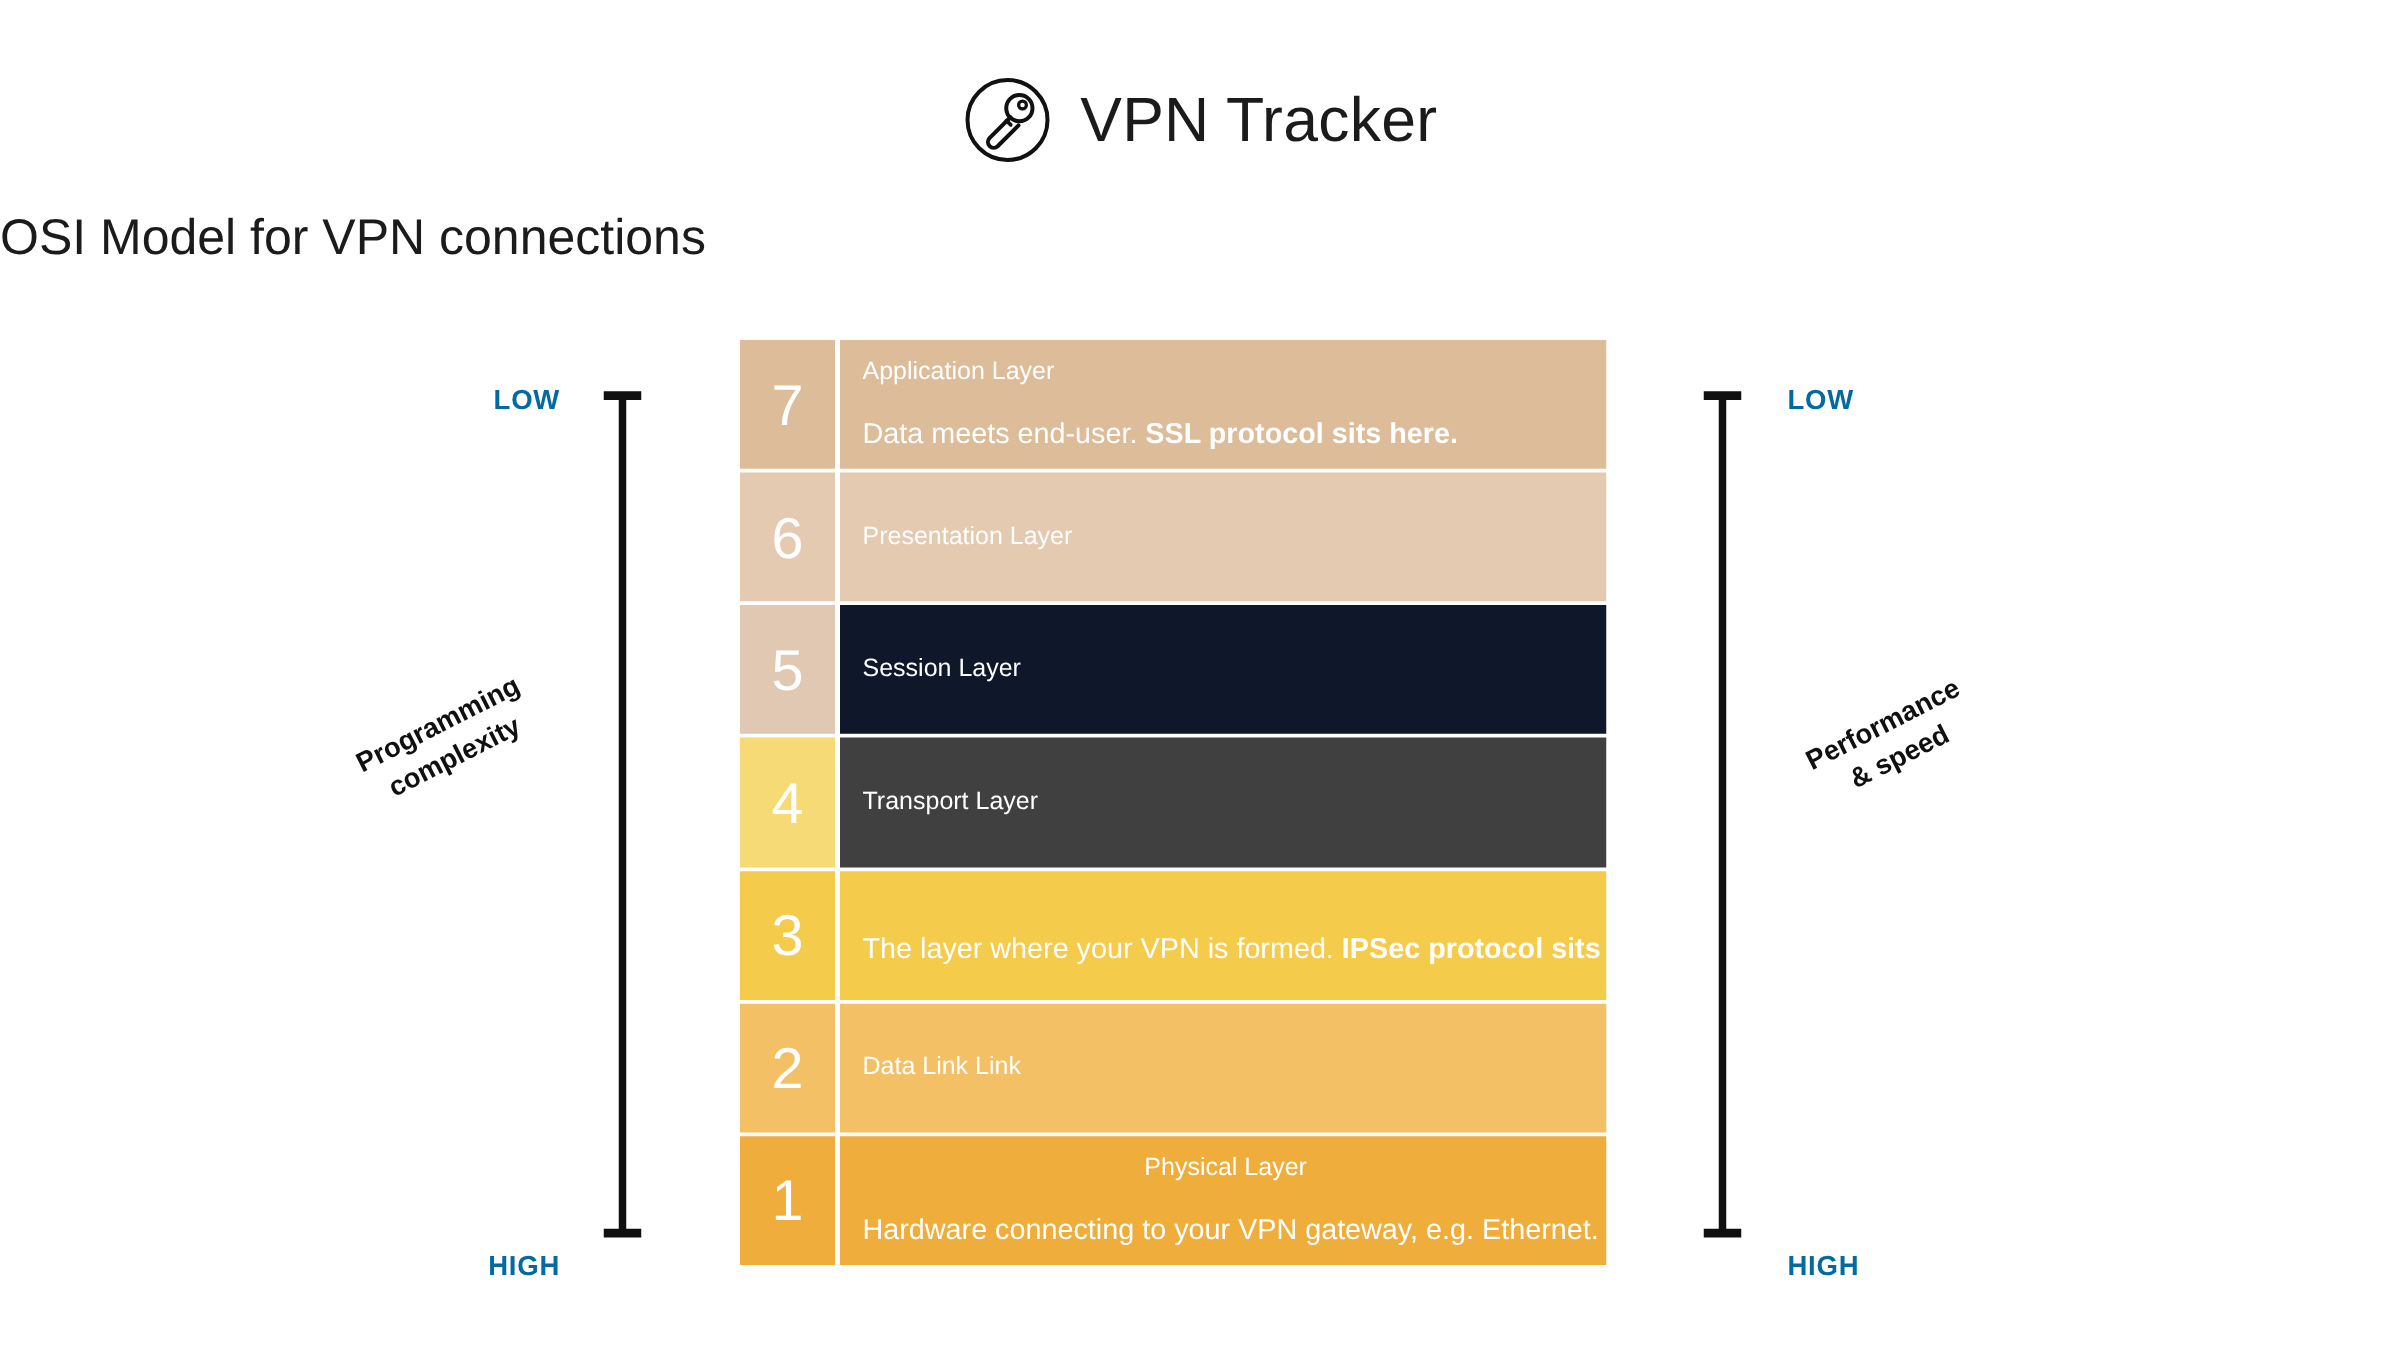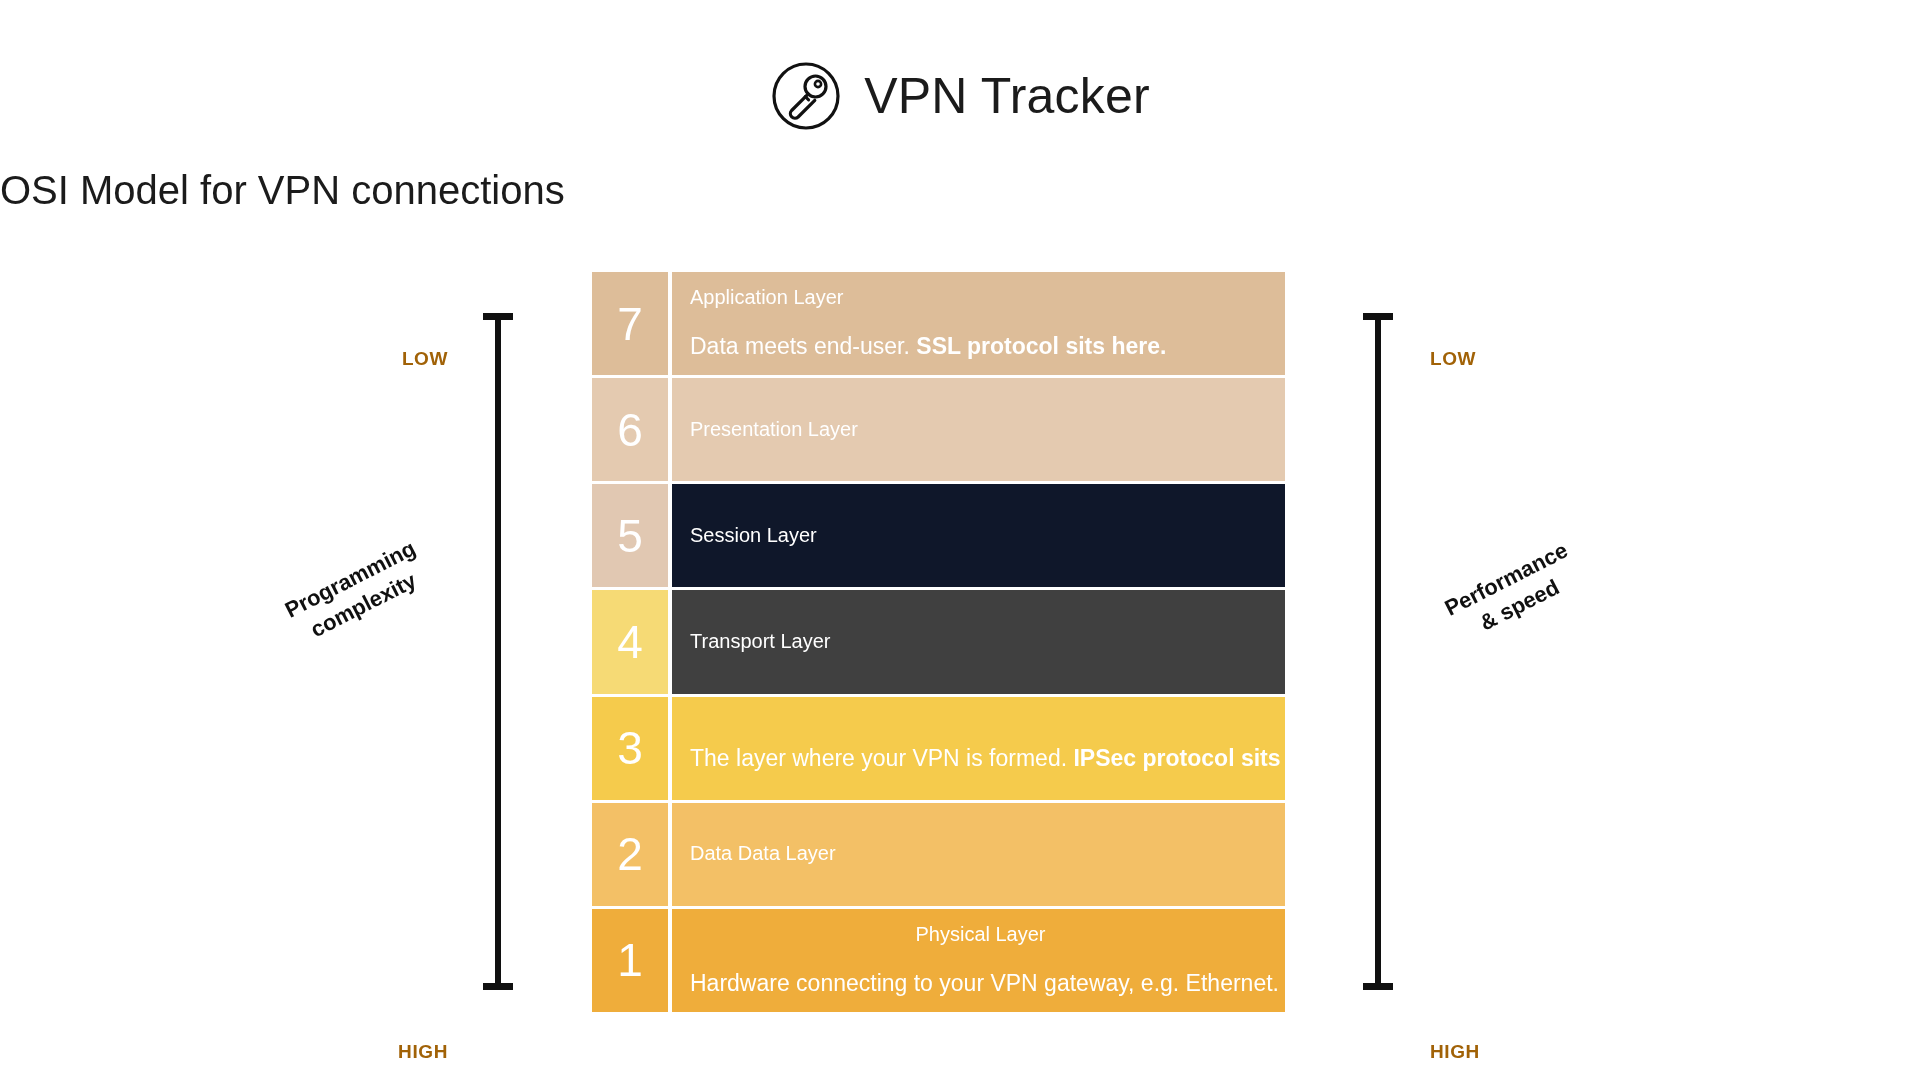--- a/index.html
+++ b/index.html
@@ -136,27 +136,26 @@
     height: 7px;
     background: #101010;
   }
   #gauge-left .gauge-cap  { left: 253px; }
   #gauge-right .gauge-cap { left: 33px; }
   .gauge-cap.top    { top: 8px; }
   .gauge-cap.bottom { top: 678px; }
 
   .gauge-endlabel {
     position: absolute;
-    font-size: 19px;
+    font-size: 22px;
     font-weight: 700;
-    color: #a16207;
+    color: #0369a1;
     letter-spacing: 0.6px;
     line-height: 1;
     white-space: nowrap;
-    margin-top: 40px;
   }
   #gauge-left .gauge-endlabel  { right: 42px; text-align: right; }
   #gauge-right .gauge-endlabel { left: 100px; text-align: left; }
   .gauge-endlabel.top    { top: 4px; }
   .gauge-endlabel.bottom { top: 697px; }
 
   .gauge-axis-title {
     position: absolute;
     top: 258px;
     width: 230px;
@@ -222,21 +221,21 @@
     </div>
     <div class="layer-row">
       <div class="layer-num" style="background: rgb(245, 203, 76);">3</div>
       <div class="layer-body" style="background: rgb(245, 203, 76);">
         <div class="layer-desc"><span>The layer where your VPN is formed. </span><span class="em">IPSec protocol sits here.</span></div>
       </div>
     </div>
     <div class="layer-row">
       <div class="layer-num" style="background: rgb(243, 192, 102);">2</div>
       <div class="layer-body" style="background: rgb(243, 192, 102);">
-        <div class="layer-title">Data Data Layer</div>
+        <div class="layer-title">Data Link Link</div>
       </div>
     </div>
     <div class="layer-row">
       <div class="layer-num" style="background: rgb(239, 173, 59);">1</div>
       <div class="layer-body" style="background: rgb(239, 173, 59); text-align: center;">
         <div class="layer-title">Physical Layer</div>
         <div class="layer-desc"><span>Hardware connecting to your VPN gateway, e.g. Ethernet.</span></div>
       </div>
     </div>
   </div>

